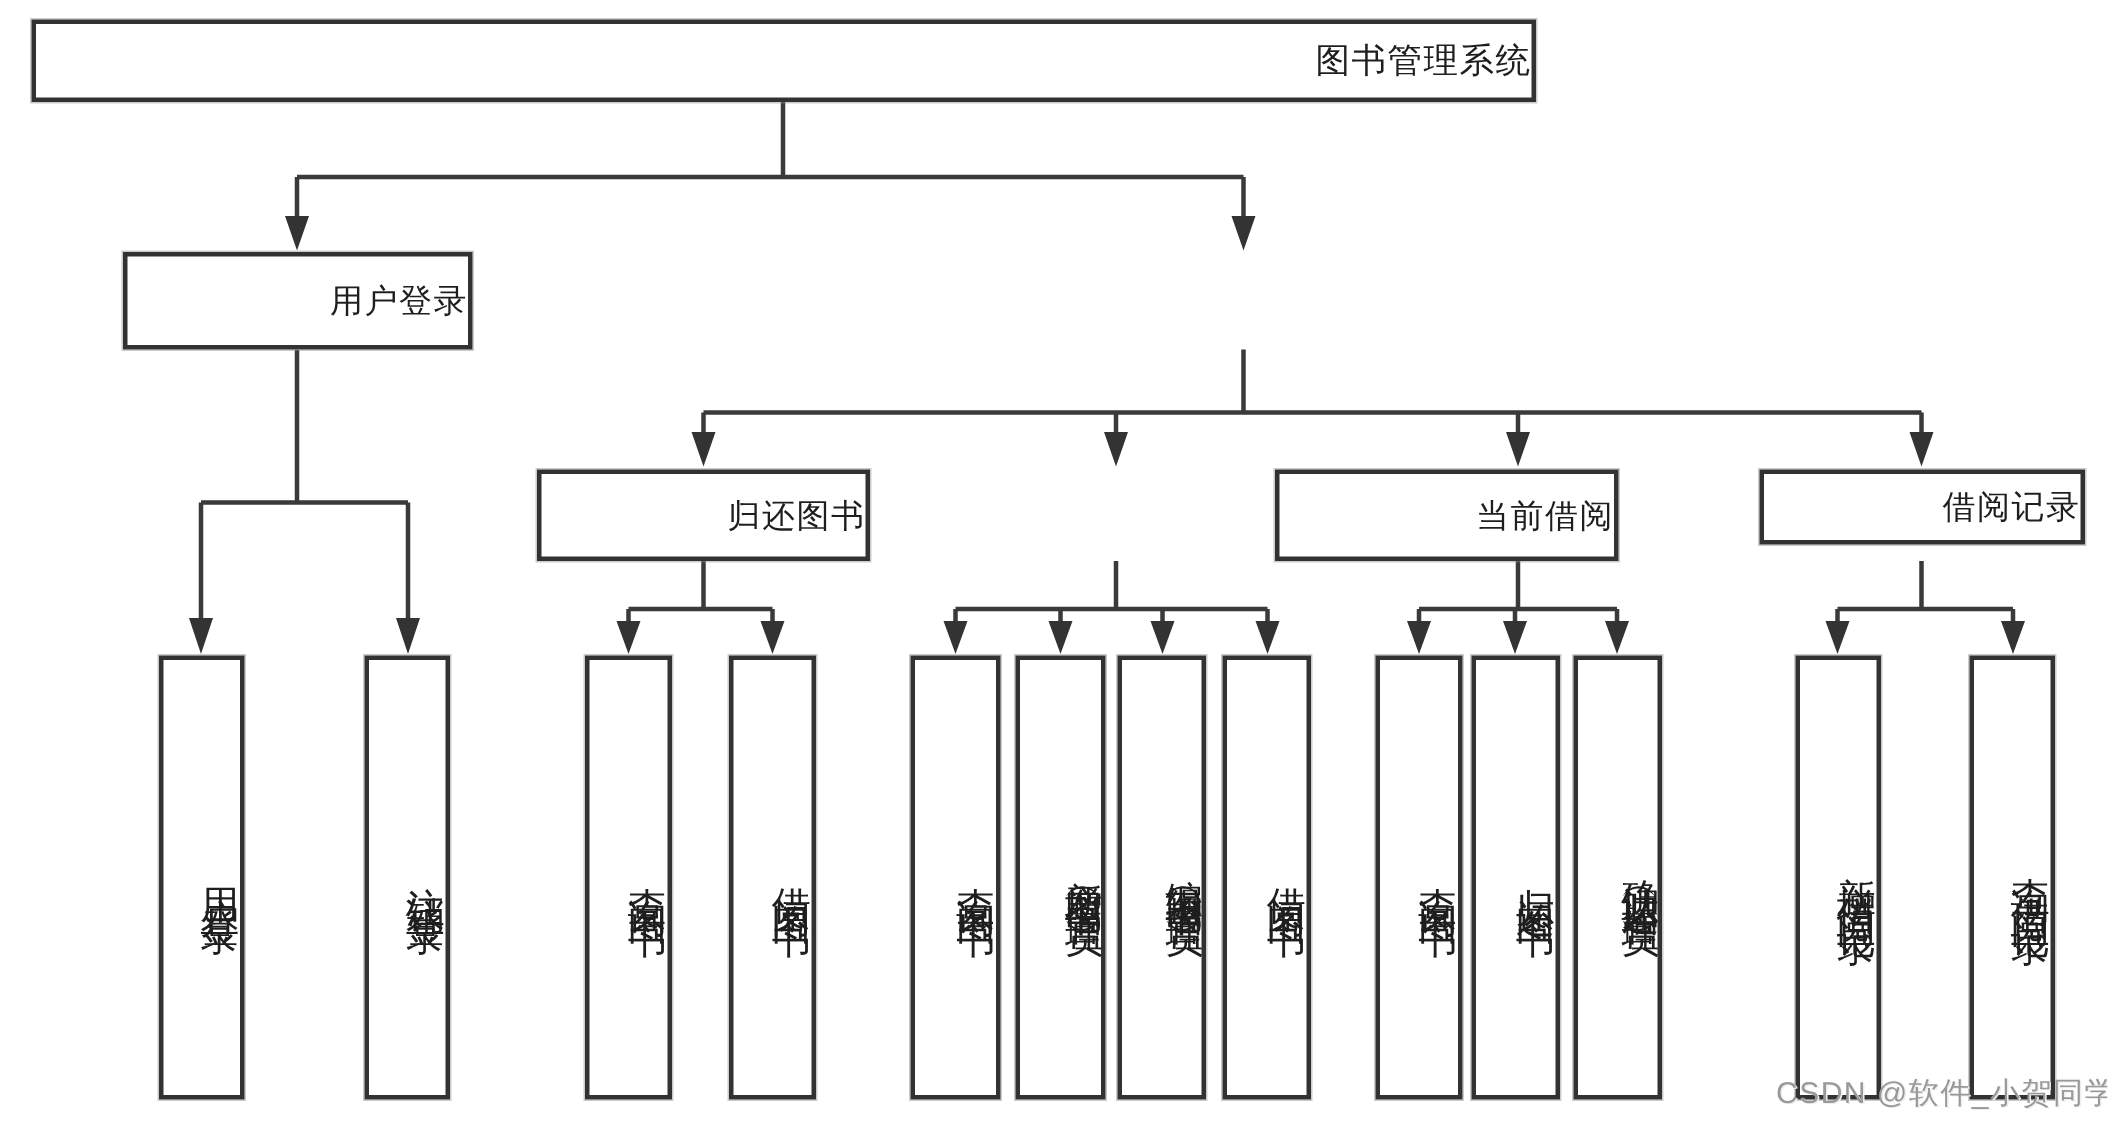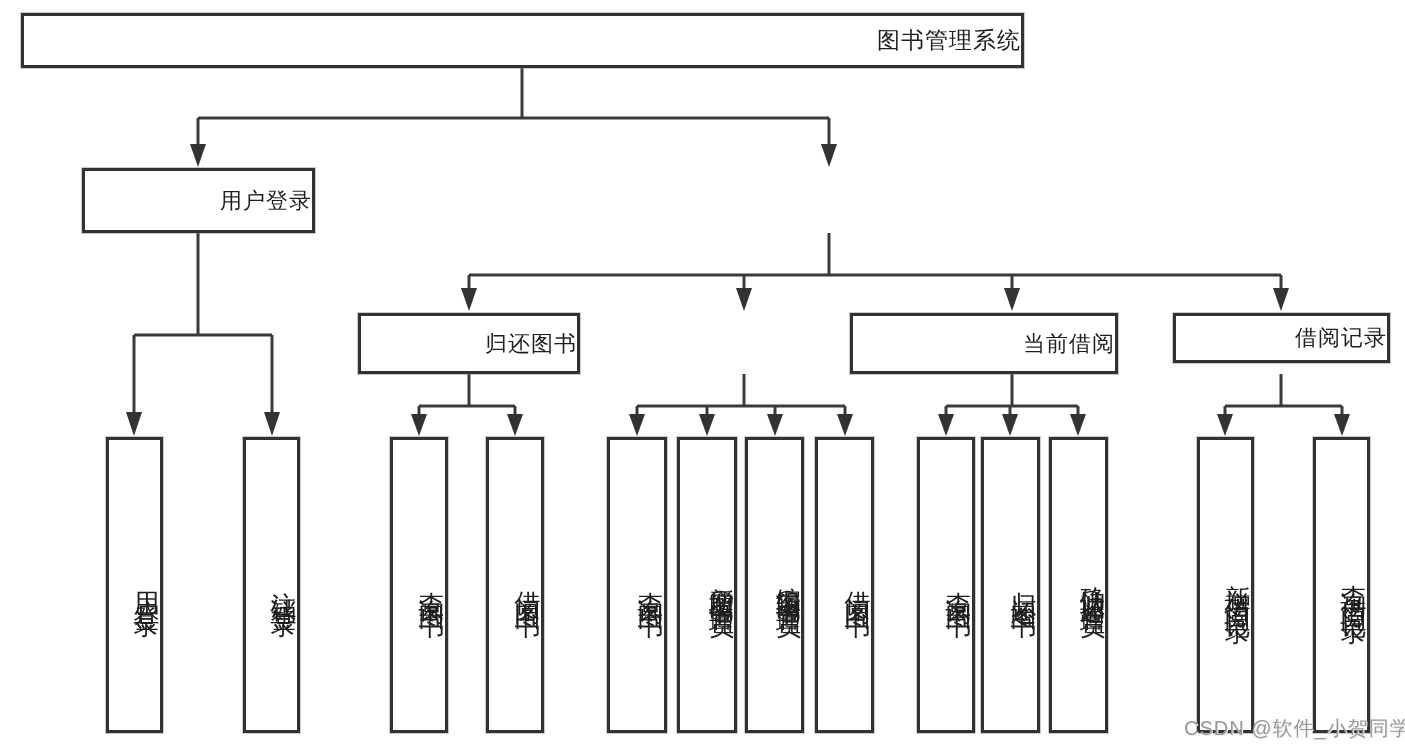--- a/index.html
+++ b/index.html
@@ -97,21 +97,21 @@
     <span>图书管理系统</span>
   </div>
 
   <div class="node h-node" style="left:82px;top:168px;width:233px;height:65px">
     <span>用户登录</span>
   </div>
 
   <div class="node h-node" style="left:358px;top:313px;width:222px;height:61px">
     <span>归还图书</span>
   </div>
-  <div class="node h-node" style="left:850px;top:313px;width:268px;height:61px">
+  <div class="node h-node" style="left:850px;top:313px;width:229px;height:61px">
     <span>当前借阅</span>
   </div>
   <div class="node h-node" style="left:1173px;top:313px;width:217px;height:50px">
     <span>借阅记录</span>
   </div>
 
   <div class="node v-node" style="left:106px;top:437px;width:57px;height:296px">
     <span>用户登录</span>
   </div>
   <div class="node v-node" style="left:243px;top:437px;width:57px;height:296px">

